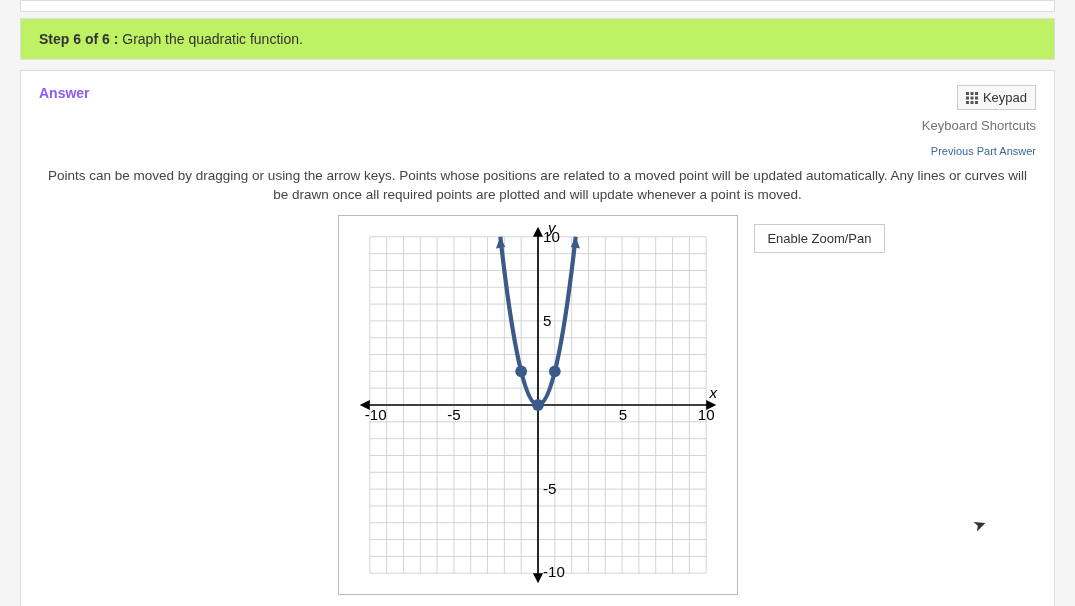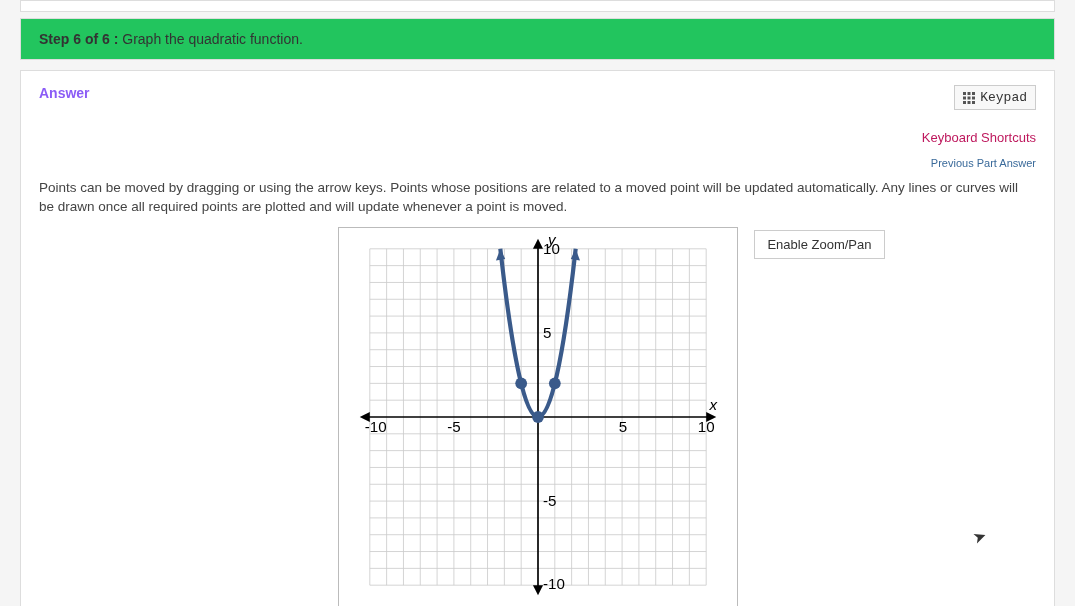--- a/index.html
+++ b/index.html
@@ -12,21 +12,21 @@
       height: 606px;
       overflow: hidden;
     }
     .top-spacer {
       height: 12px;
       background: #fff;
       border: 1px solid #ddd;
       margin: 0 20px;
     }
     .step-bar {
-      background: #22c55e;
+      background: #bef264;
       border: 1px solid #ddd;
       margin: 6px 20px 0 20px;
       padding: 12px 18px;
     }
     .step-bar b { font-weight: bold; }
     .answer-section {
       background: #fff;
       border: 1px solid #ddd;
       margin: 10px 20px 0 20px;
       position: relative;
@@ -48,61 +48,61 @@
     }
     .keypad-btn {
       display: inline-flex;
       align-items: center;
       gap: 5px;
       border: 1px solid #ccc;
       background: #f8f8f8;
       padding: 4px 8px;
       font-size: 13px;
       cursor: pointer;
-      font-family: Liberation Mono, monospace;
     }
     .keypad-icon {
       display: inline-block;
       width: 12px;
       height: 12px;
     }
     .kbd-shortcut {
-      color: #be185d;
+      color: #737373;
       font-size: 13px;
-      margin-top: 20px;
+      margin-top: 8px;
       cursor: pointer;
     }
     .prev-part {
       color: #3a6a9a;
       font-size: 11px;
       margin-top: 12px;
       cursor: pointer;
     }
     .instructions {
       padding: 4px 18px 10px 18px;
       font-size: 13.5px;
       color: #444;
       line-height: 1.4;
+      text-align: center;
     }
     .graph-wrap {
       display: flex;
       justify-content: center;
       padding: 0 0 20px 0;
     }
     .graph-box {
       position: relative;
       border: 1px solid #bbb;
       background: #fff;
       width: 400px;
       height: 380px;
       padding: 4px;
     }
     .enable-zoom {
       position: absolute;
-      top: 2px;
+      top: 8px;
       right: -148px;
       border: 1px solid #ccc;
       background: #fff;
       padding: 6px 12px;
       font-size: 13px;
       cursor: pointer;
     }
     .plot-area {
       width: 100%;
       height: 100%;

